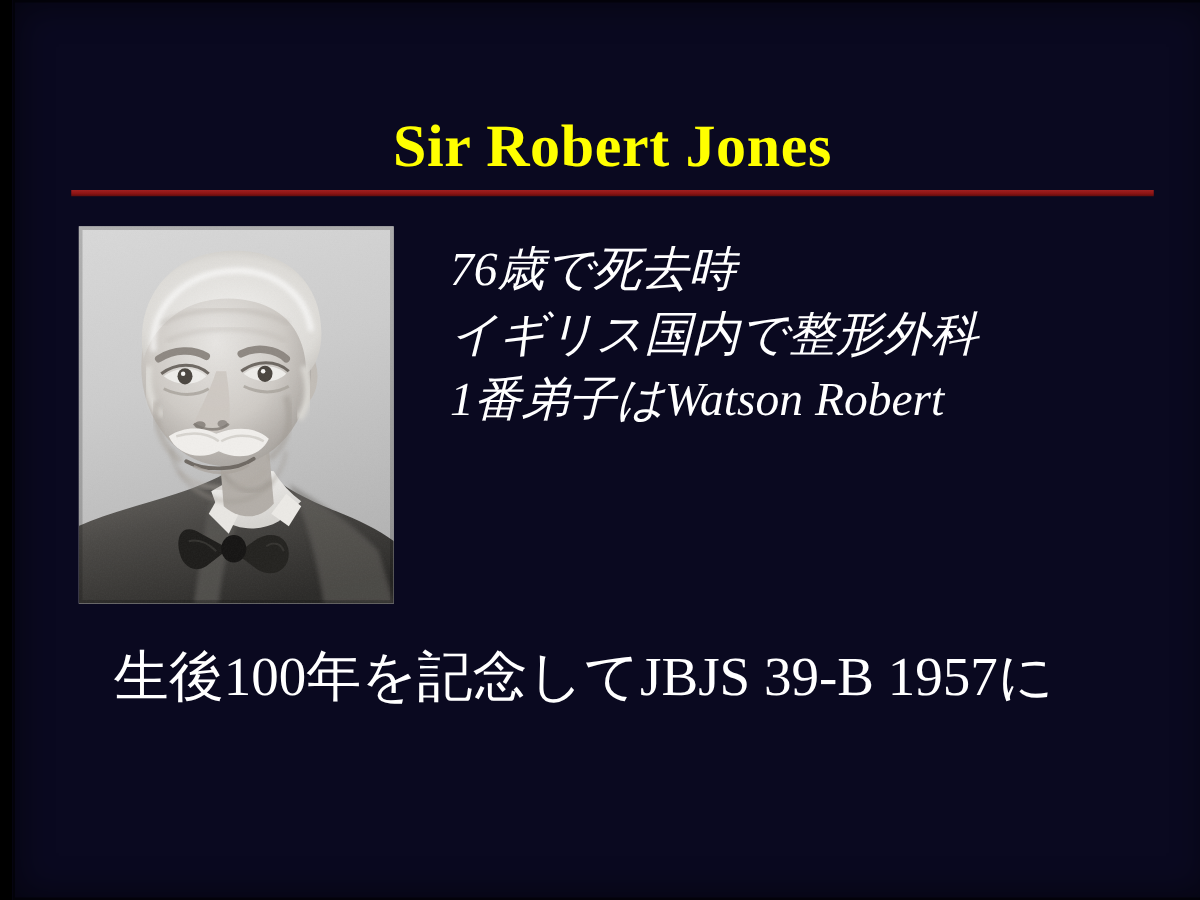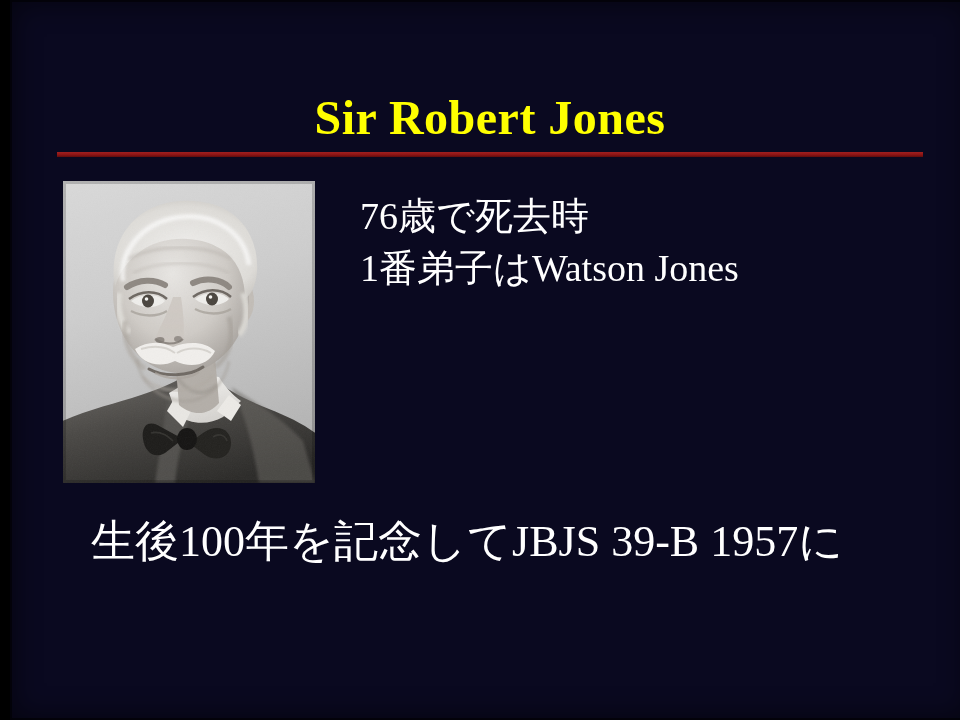--- a/index.html
+++ b/index.html
@@ -70,20 +70,21 @@
   
   #body-lines {
     position: absolute;
     left: 350px;
     top: 190px;
     width: 560px;
     color: #ffffff;
     font-size: 38px;
     line-height: 52px;
     white-space: nowrap;
+    font-style: italic;
   }
   #body-lines .line { display: block; }
 
   
   #caption {
     position: absolute;
     left: 81px;
     top: 517px;
     width: 880px;
     color: #ffffff;
@@ -225,21 +226,22 @@
       <path d="M 80,196 C 96,214 136,214 150,194" stroke="#b0aaa3" stroke-width="3" fill="none" opacity="0.6" filter="url(#soft)"></path>
       <path d="M 74,178 C 76,200 96,218 118,220 C 142,222 162,204 166,180" stroke="#9f9992" stroke-width="2.4" fill="none" opacity="0.55" filter="url(#soft)"></path>
 
       <rect x="0" y="0" width="252" height="302" filter="url(#grainy)" opacity="0.55"></rect>
       <rect x="0" y="0" width="252" height="302" fill="none" stroke="rgba(0,0,0,0.18)" stroke-width="6"></rect>
     </svg>
   </div>
 
   <div id="body-lines">
     <span class="line">76歳で死去時</span>
-    <span class="line">1番弟子はWatson Jones</span>
+    <span class="line">イギリス国内で整形外科</span>
+    <span class="line">1番弟子はWatson Robert</span>
   </div>
 
   <div id="caption">
     <span class="line">生後100年を記念してJBJS 39-B 1957に</span>
   </div>
 
   <div id="slide-edge"></div>
 </div>
 
 </body></html>

